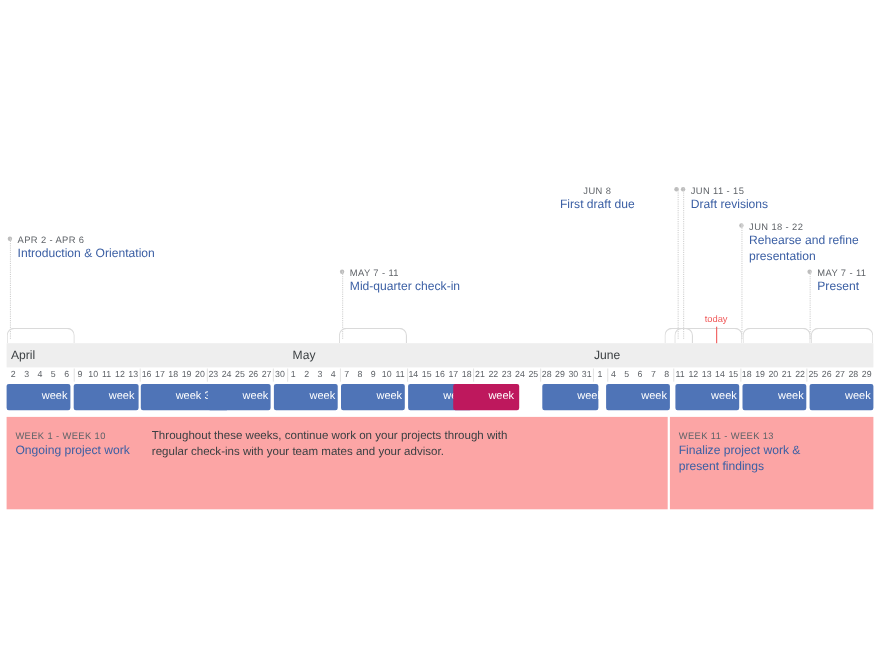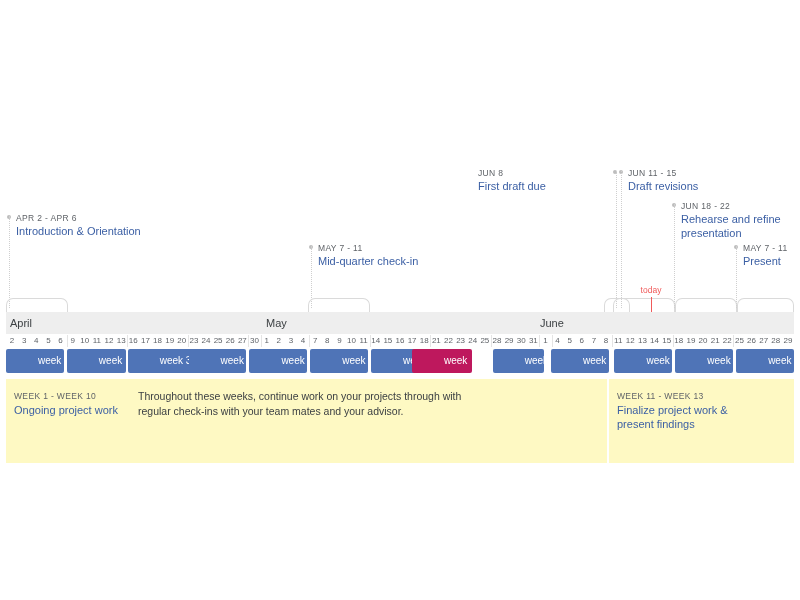--- a/index.html
+++ b/index.html
@@ -21,21 +21,21 @@
     top: 0;
     width: 800px;
     height: 600px;
   }
 
   
   .callout {
     position: absolute;
     width: 130px;
   }
-  .callout.right-aligned { text-align: left; }
+  .callout.right-aligned { text-align: center; }
 
   .callout-head {
     display: block;
     font-size: 8.5px;
     letter-spacing: 0.35px;
     color: #5f6368;
     line-height: 12px;
     white-space: nowrap;
   }
   .callout-title {
@@ -131,21 +131,21 @@
     font-size: 10px;
     line-height: 24px;
     text-align: left;
     box-sizing: border-box;
     padding-left: 32px;
   }
 
   
   .panel {
     position: absolute;
-    background: #fef9c3;
+    background: #fca5a5;
     box-sizing: border-box;
   }
   .panel-head {
     position: absolute;
     font-size: 8.5px;
     letter-spacing: 0.35px;
     color: #5f6368;
     line-height: 12px;
     white-space: nowrap;
   }

